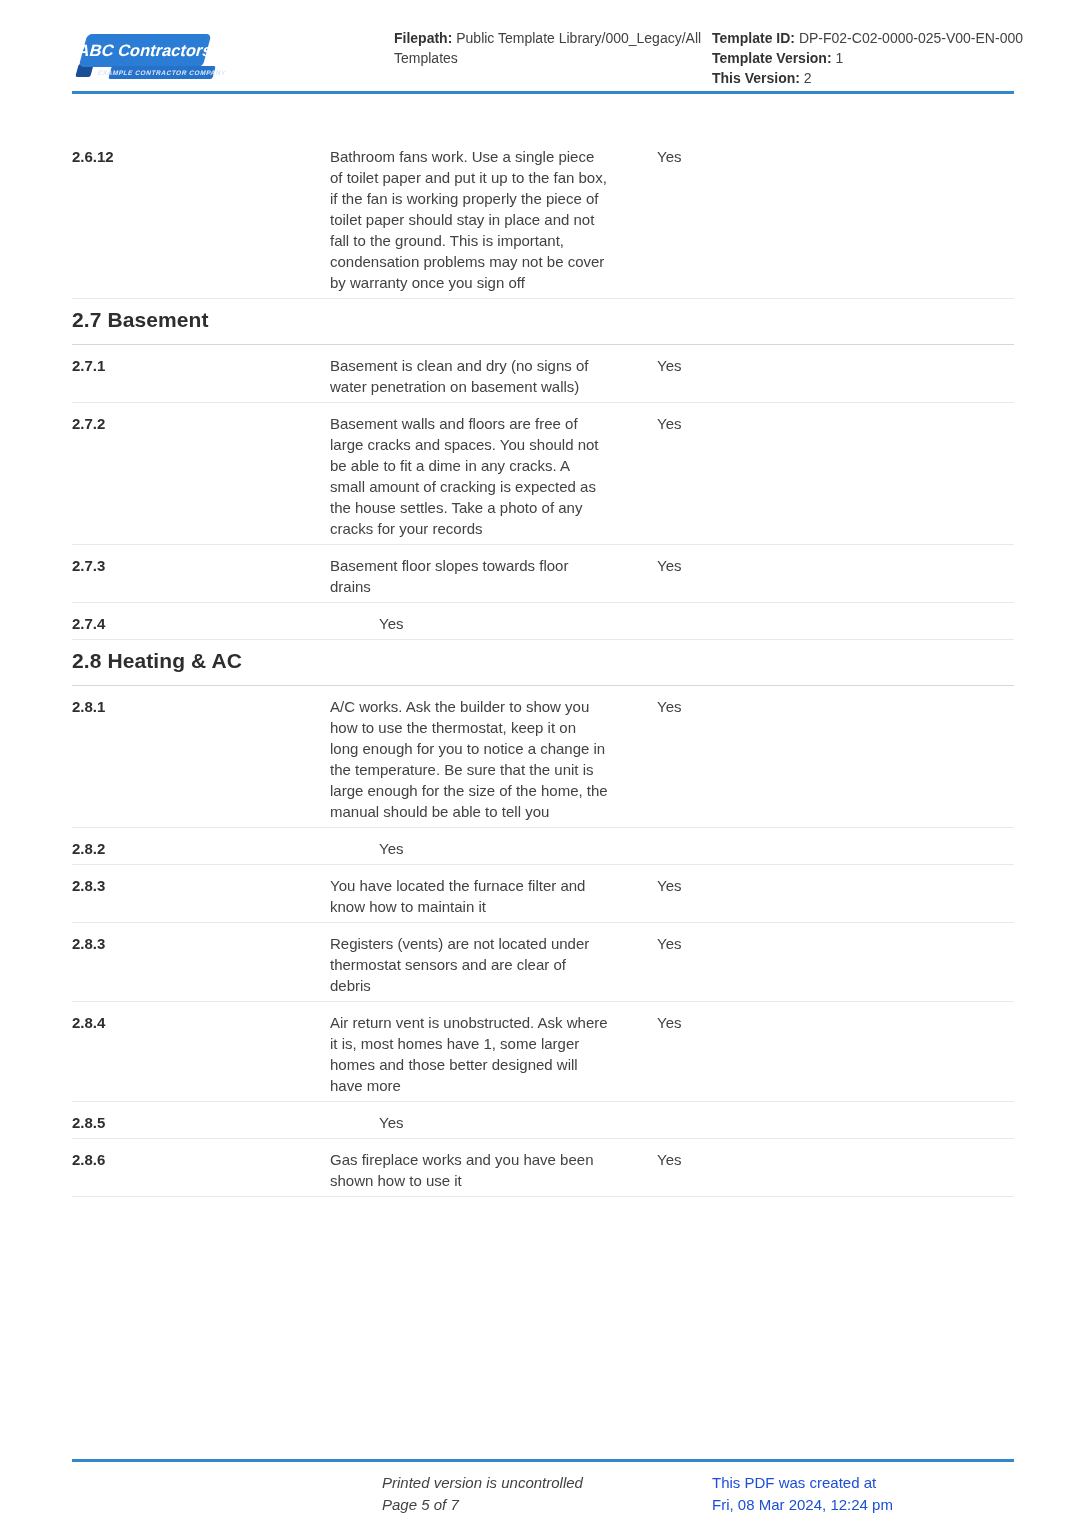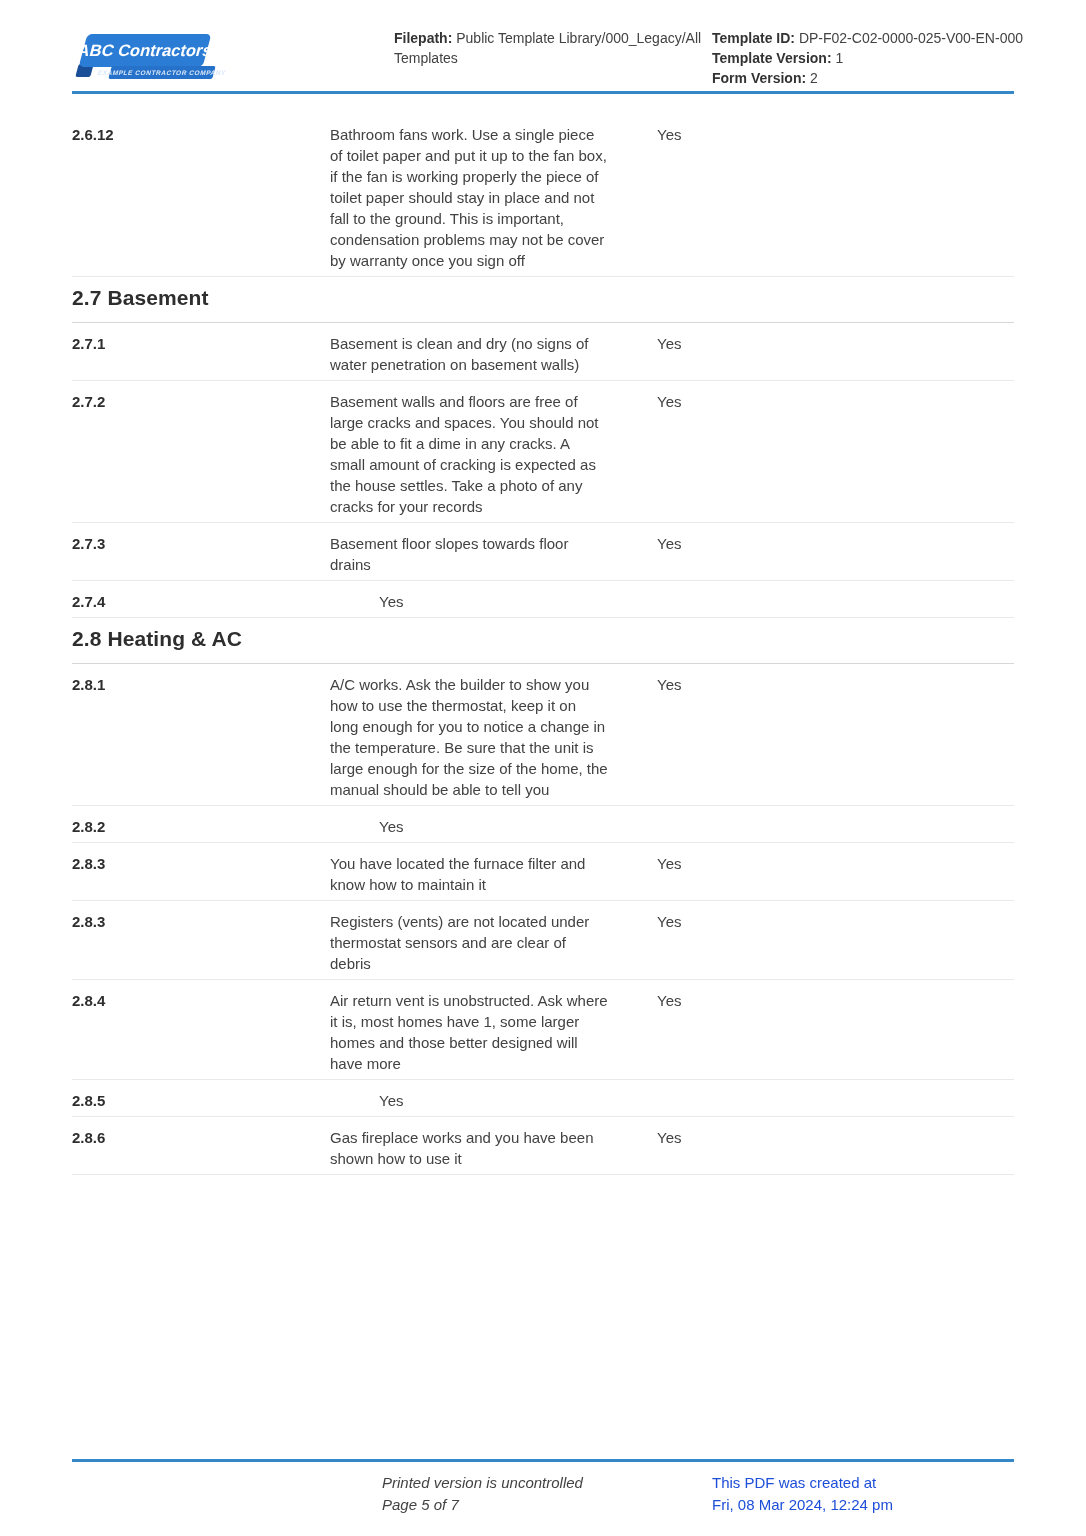--- a/index.html
+++ b/index.html
@@ -33,21 +33,21 @@
   .header-meta {
     position:absolute; left:712px; top:28px; width:320px;
     font-size:14px; line-height:20px; color:#424242;
   }
   .header-meta div { white-space:nowrap; }
   .b { font-weight:bold; color:#333333; }
   .rule { position:absolute; left:72px; width:942px; height:3px; background:#3488c8; }
   .header-rule { top:91px; }
 
   
-  .checklist { position:absolute; left:72px; top:94px; width:942px; padding-top:20px; }
+  .checklist { position:absolute; left:72px; top:94px; width:942px; padding-top:42px; }
   .row {
     display:flex; align-items:flex-start;
     padding:10px 0 5px; border-bottom:1px solid #e9e9e9;
     font-size:15px; line-height:21px;
   }
   .col-id  { width:258px; flex:none; font-weight:bold; color:#2e2e2e; }
   .col-text{ width:278px; flex:none; color:#424242; }
   .col-ans { margin-left:49px; color:#424242; }
   .section-heading {
     padding:9px 0 12px; border-bottom:1px solid #d7d7d7;
@@ -68,21 +68,21 @@
     <div class="logo-fold"></div>
     <div class="logo-main">ABC Contractors</div>
     <div class="logo-sub">EXAMPLE CONTRACTOR COMPANY</div>
   </div>
 
   <div class="header-filepath"><span class="b">Filepath:</span> <span>Public Template Library/000_Legacy/All Templates</span></div>
 
   <div class="header-meta">
     <div><span class="b">Template ID:</span> <span>DP-F02-C02-0000-025-V00-EN-000</span></div>
     <div><span class="b">Template Version:</span> <span>1</span></div>
-    <div><span class="b">Form Version:</span> <span>2</span></div>
+    <div><span class="b">This Version:</span> <span>2</span></div>
   </div>
 
   <div class="rule header-rule"></div>
 
   <main class="checklist">
       <div class="row">
         <div class="col-id">2.6.12</div>
         <div class="col-text">Bathroom fans work. Use a single piece of toilet paper and put it up to the fan box, if the fan is working properly the piece of toilet paper should stay in place and not fall to the ground. This is important, condensation problems may not be cover by warranty once you sign off</div>
         <div class="col-ans">Yes</div>
       </div>

